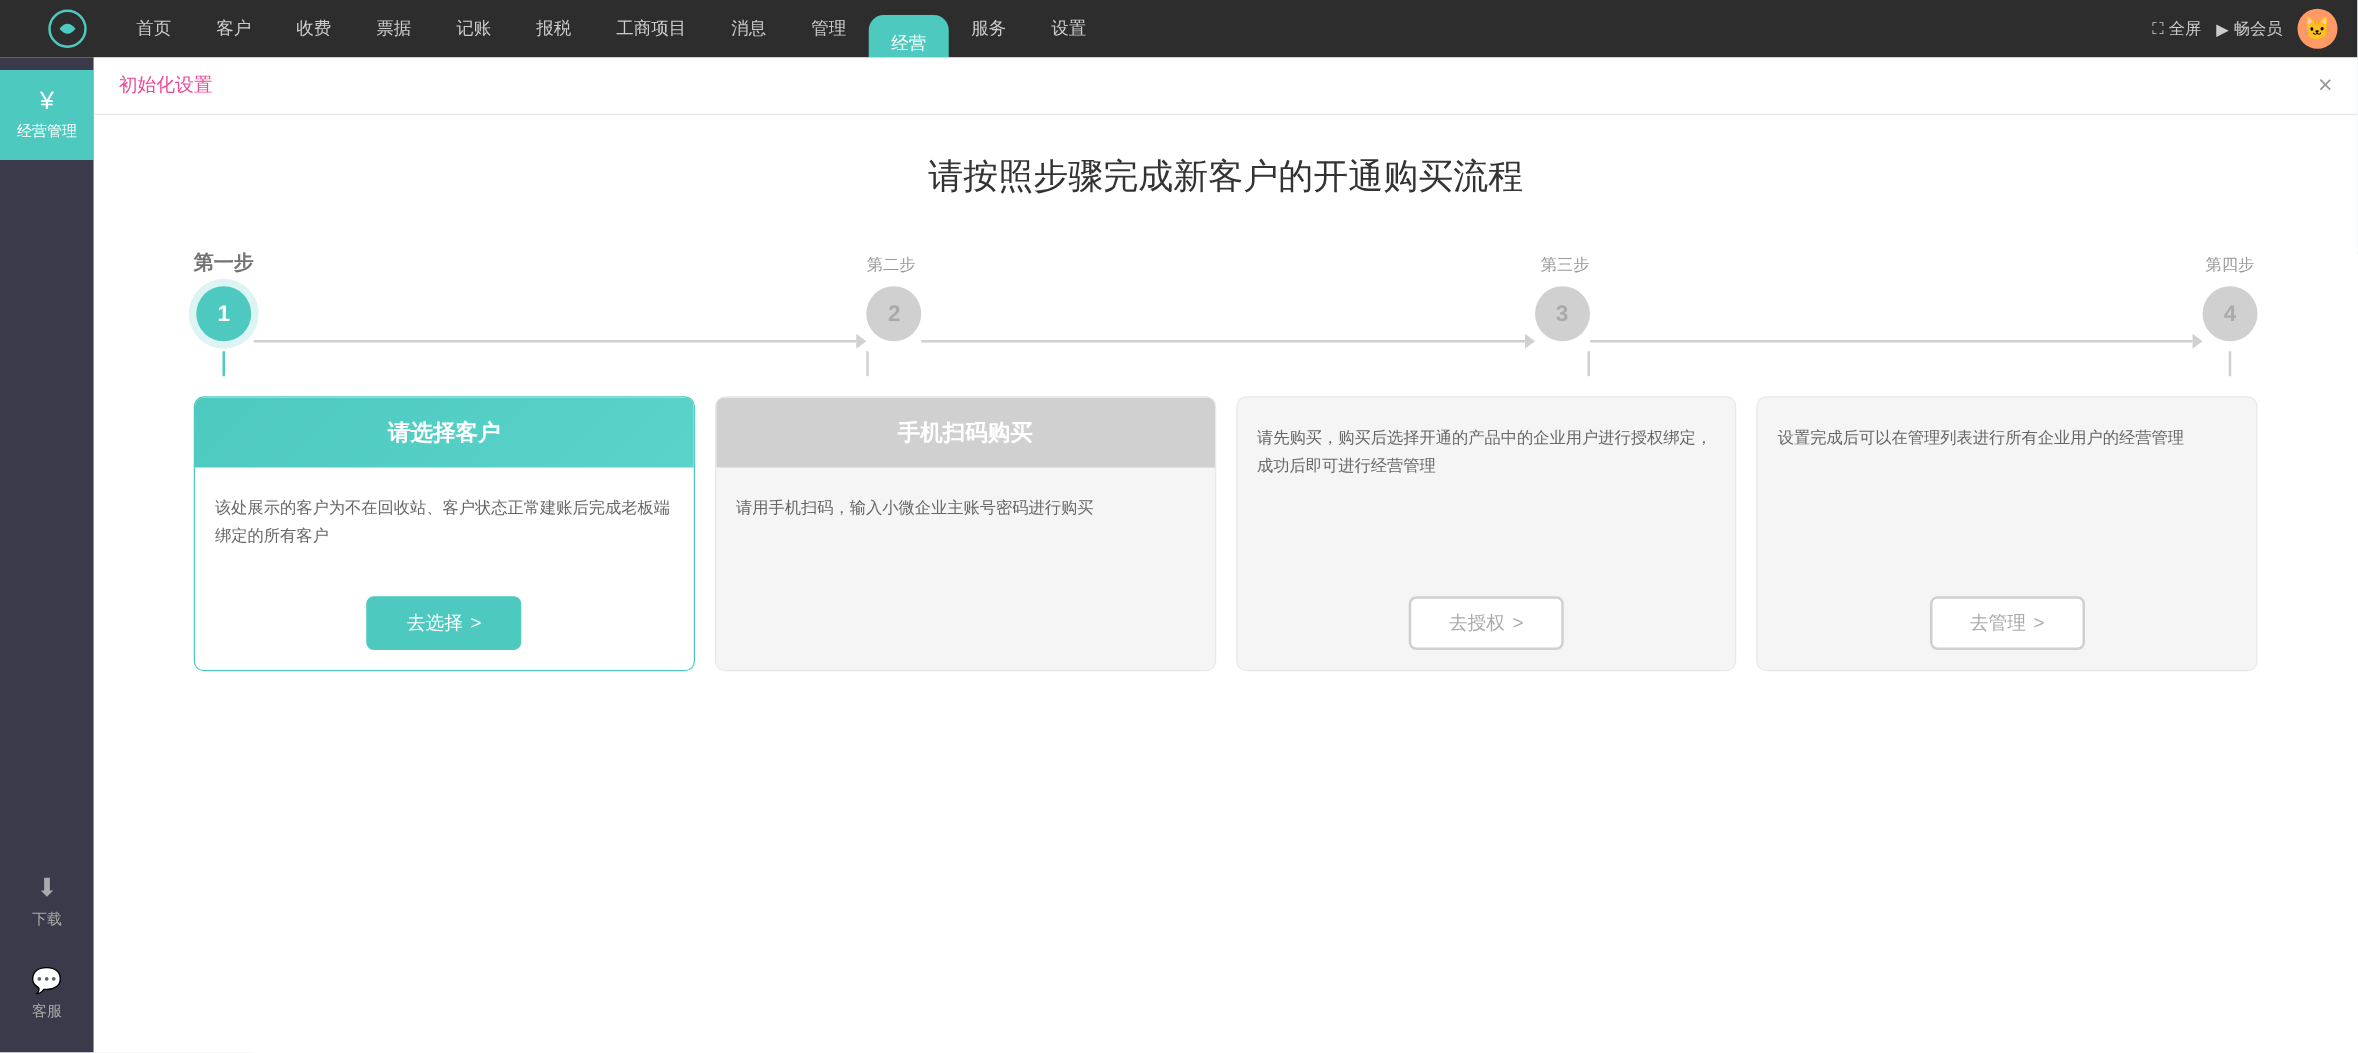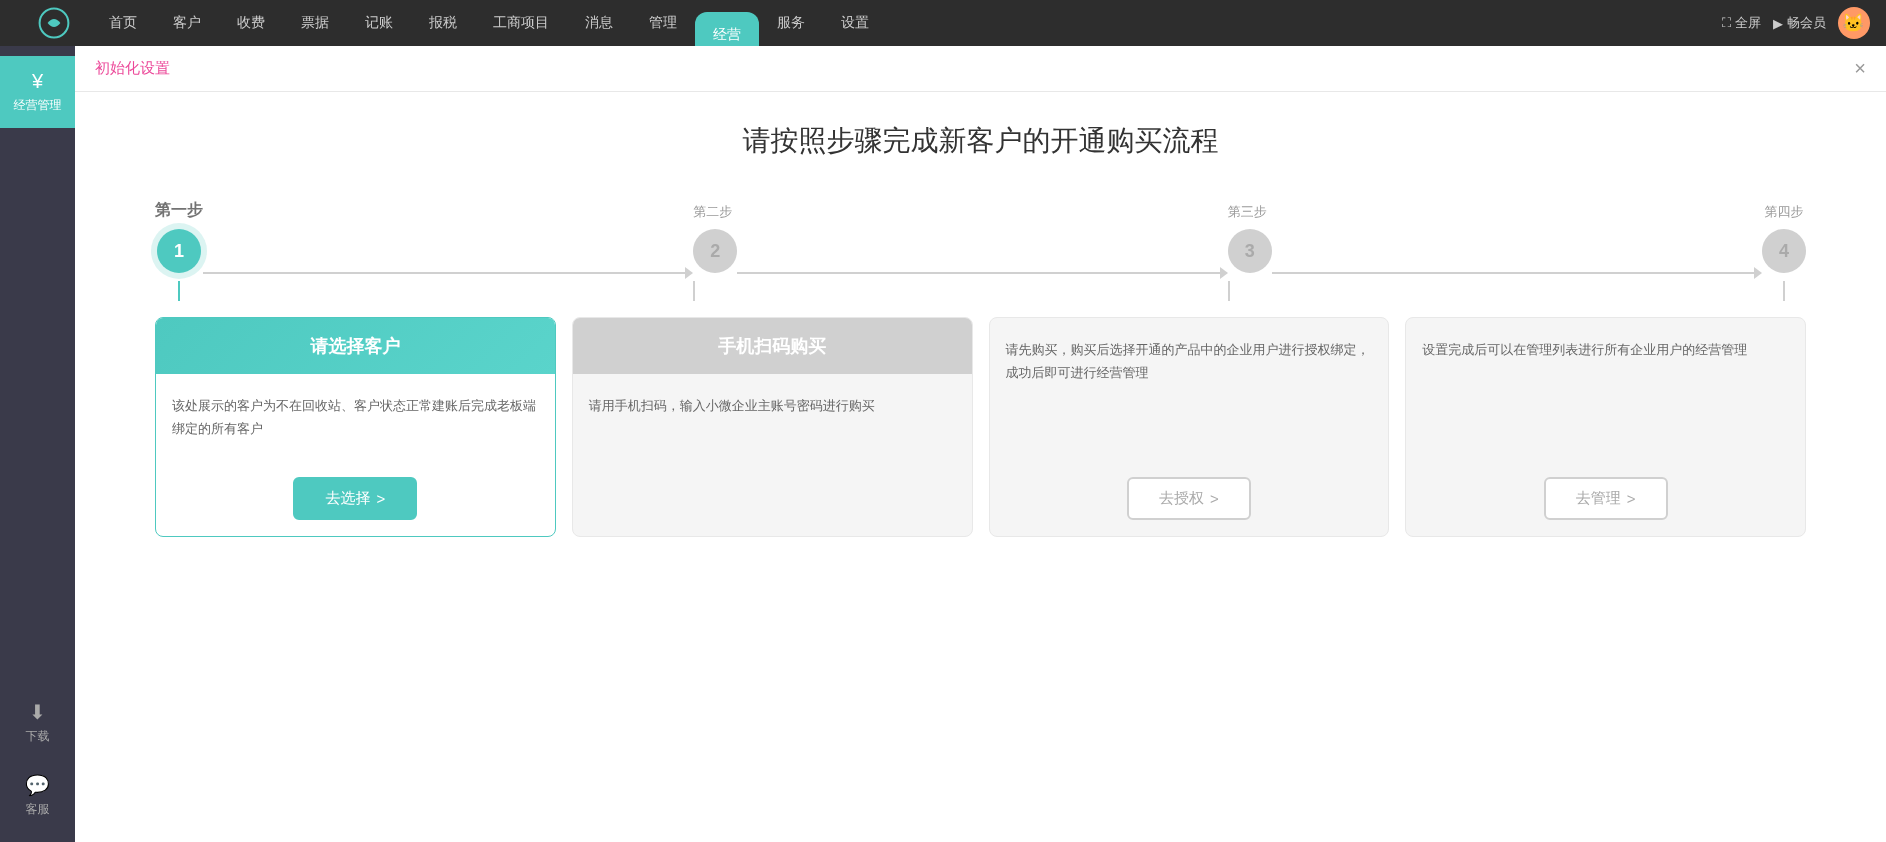--- a/index.html
+++ b/index.html
@@ -300,21 +300,21 @@
           <span style="font-size:13px;color:#999;">第二步</span>
           <div style="width:44px;height:44px;border-radius:50%;background:#d0d0d0;color:#aaa;display:flex;align-items:center;justify-content:center;font-size:18px;font-weight:bold;">2</div>
           <div style="width:2px;height:20px;background:#d0d0d0;"></div>
         </div>
 
         <div style="flex:1;display:flex;align-items:center;margin-bottom:22px;">
           <div style="flex:1;height:2px;background:#d0d0d0;"></div>
           <div style="width:0;height:0;border-top:6px solid transparent;border-bottom:6px solid transparent;border-left:8px solid #d0d0d0;"></div>
         </div>
 
-        <div style="display:flex;flex-direction:column;align-items:flex-start;gap:8px;">
+        <div style="display:flex;flex-direction:column;align-items:flex-end;gap:8px;">
           <span style="font-size:13px;color:#999;">第三步</span>
           <div style="width:44px;height:44px;border-radius:50%;background:#d0d0d0;color:#aaa;display:flex;align-items:center;justify-content:center;font-size:18px;font-weight:bold;">3</div>
           <div style="width:2px;height:20px;background:#d0d0d0;"></div>
         </div>
 
         <div style="flex:1;display:flex;align-items:center;margin-bottom:22px;">
           <div style="flex:1;height:2px;background:#d0d0d0;"></div>
           <div style="width:0;height:0;border-top:6px solid transparent;border-bottom:6px solid transparent;border-left:8px solid #d0d0d0;"></div>
         </div>
 

